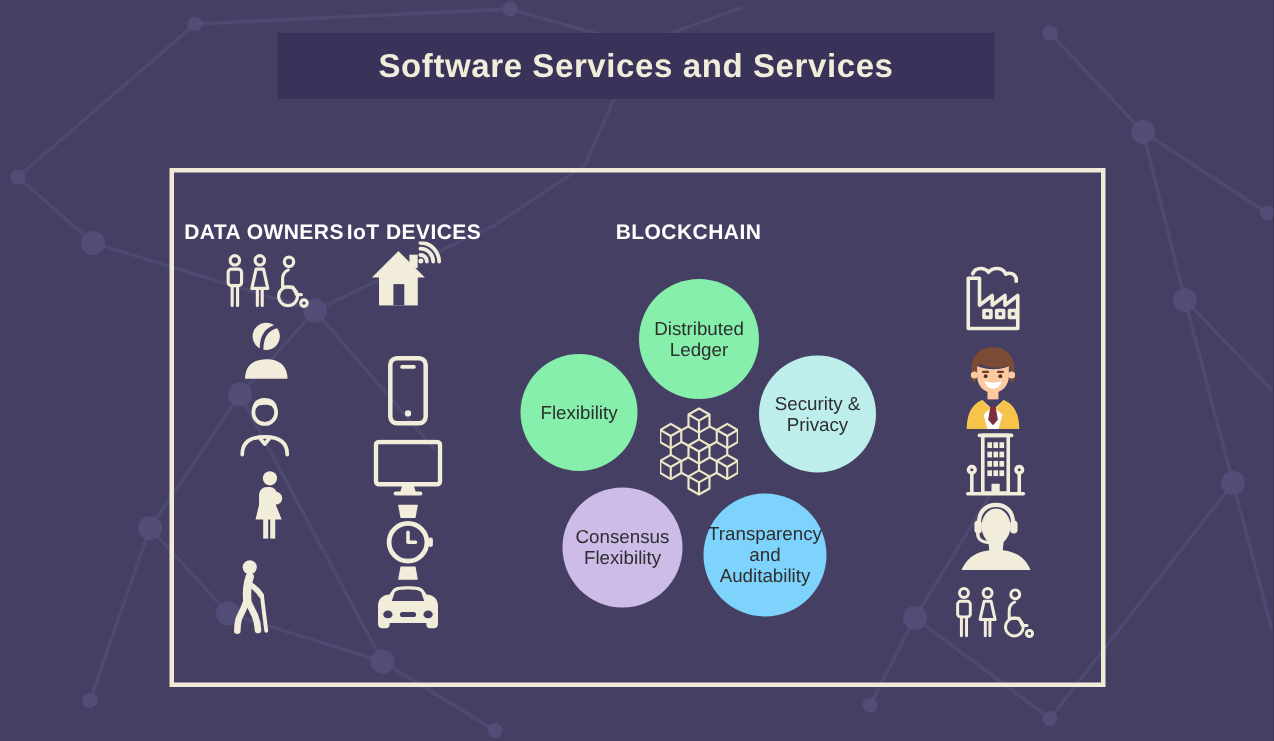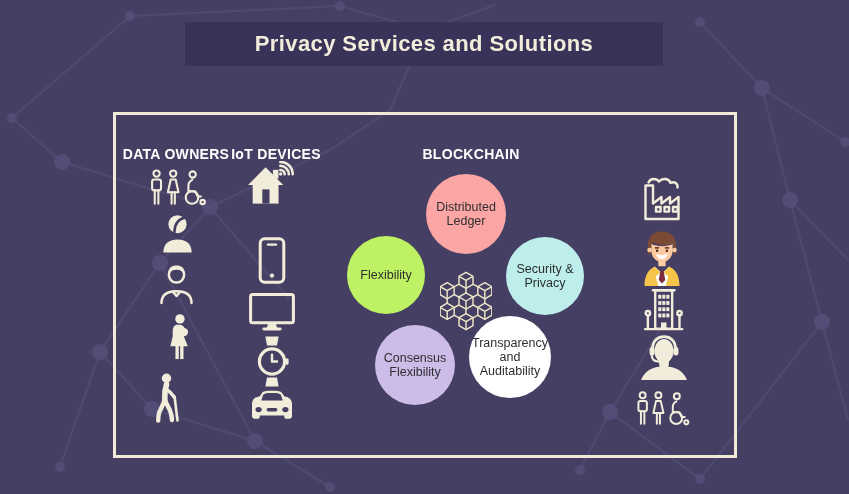--- a/index.html
+++ b/index.html
@@ -94,28 +94,28 @@
         <circle cx="58" cy="34.8" r="2.3"></circle>
       </g>
       <g id="cube">
         <path d="M0 -9 L7.8 -4.5 V4.5 L0 9 L-7.8 4.5 V-4.5 Z" fill="#454063" stroke="#efe6c8" stroke-width="1.6" stroke-linejoin="round"></path>
         <path d="M-7.8 -4.5 L0 0 L7.8 -4.5 M0 0 V9" fill="none" stroke="#efe6c8" stroke-width="1.6" stroke-linejoin="round"></path>
       </g>
     </defs>
   </svg>
 
   <div class="title-banner">
-    <h1>Privacy Services and Solutions</h1>
+    <h1>Software Services and Services</h1>
   </div>
 
   <div class="main-box">
 
     <div class="col-header" style="left:60px">DATA OWNERS</div>
     <div class="col-header" style="left:160px">IoT DEVICES</div>
-    <div class="col-header" style="left:355px">BLOCKCHAIN</div>
+    <div class="col-header" style="left:343px">BLOCKCHAIN</div>
 
     <div class="icon" style="left:31px;top:54px">
       <svg viewBox="0 0 62 40" width="60" height="38">
           <use href="#fam-group"></use>
         </svg>
     </div>
     <div class="icon" style="left:42px;top:97px">
       <svg viewBox="0 0 40 41" width="39" height="41">
         <g fill="#f2ecda">
           <circle cx="20" cy="12" r="9.3"></circle>
@@ -200,33 +200,33 @@
     <div class="icon" style="left:131px;top:275px">
       <svg viewBox="0 0 50 31" width="50" height="31">
         <path d="M5 14 C5 9 8.6 6.6 12.6 6.4 L14.8 3.2 C15.9 1.4 19 0.8 25 0.8 C31 0.8 34.1 1.4 35.2 3.2 L37.4 6.4 C41.4 6.6 45 9 45 14 V26 C45 27.8 44 28.8 42.2 28.8 H39.6 C37.9 28.8 37.2 27.8 37.2 26.2 V25.4 H12.8 V26.2 C12.8 27.8 12.1 28.8 10.4 28.8 H7.8 C6 28.8 5 27.8 5 26 Z" fill="#f2ecda"></path>
         <path d="M14.2 10.6 L16.2 4.8 C17.4 3.4 20 3 25 3 C30 3 32.6 3.4 33.8 4.8 L35.8 10.6 Z" fill="#454063"></path>
         <ellipse cx="11.6" cy="19.6" rx="3.1" ry="2.6" fill="#454063"></ellipse>
         <ellipse cx="38.4" cy="19.6" rx="3.1" ry="2.6" fill="#454063"></ellipse>
         <rect x="19.6" y="18" width="10.8" height="3.4" rx="1.7" fill="#454063"></rect>
       </svg>
     </div>
 
-    <div class="bubble" style="left: 310px; top: 59px; width: 80px; height: 80px; background-color: #fca5a5;">
+    <div class="bubble" style="left: 310px; top: 71px; width: 80px; height: 80px; background-color: #86efac;">
       <span>Distributed Ledger</span>
     </div>
-    <div class="bubble" style="left: 231px; top: 121px; width: 78px; height: 78px; background-color: #bef264;">
+    <div class="bubble" style="left: 231px; top: 121px; width: 78px; height: 78px; background-color: #86efac;">
       <span>Flexibility</span>
     </div>
     <div class="bubble" style="left: 390px; top: 122px; width: 78px; height: 78px; background-color: rgb(189, 238, 236); justify-content: center;">
       <span>Security &amp; Privacy</span>
     </div>
     <div class="bubble" style="left: 259px; top: 210px; width: 80px; height: 80px; background-color: rgb(205, 188, 232);">
       <span>Consensus Flexibility</span>
     </div>
-    <div class="bubble" style="left: 353px; top: 201px; width: 82px; height: 82px; background-color: #ffffff;">
+    <div class="bubble" style="left: 353px; top: 214px; width: 82px; height: 82px; background-color: #7dd3fc;">
       <span>Transparency and Auditability</span>
     </div>
 
     <div class="icon" style="left:324px;top:155px">
       <svg viewBox="0 0 58 64" width="52" height="62">
         <g stroke="#efe6c8" stroke-width="1.6">
           <line x1="29" y1="32" x2="29" y2="9"></line>
             <line x1="29" y1="32" x2="8" y2="20.5"></line>
           <line x1="29" y1="32" x2="50" y2="20.5"></line>
             <line x1="29" y1="32" x2="8" y2="43.5"></line>

